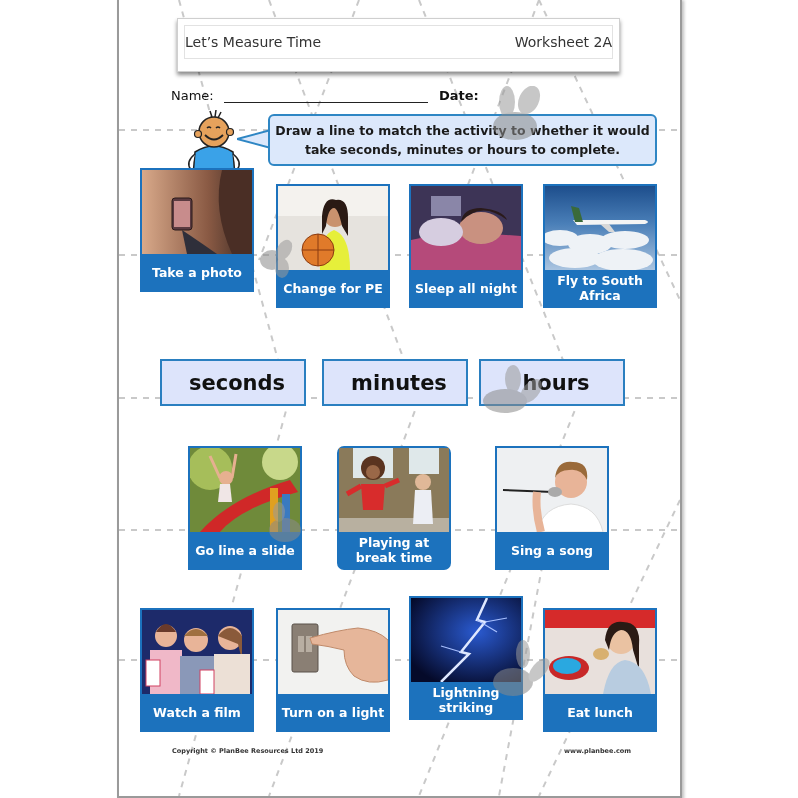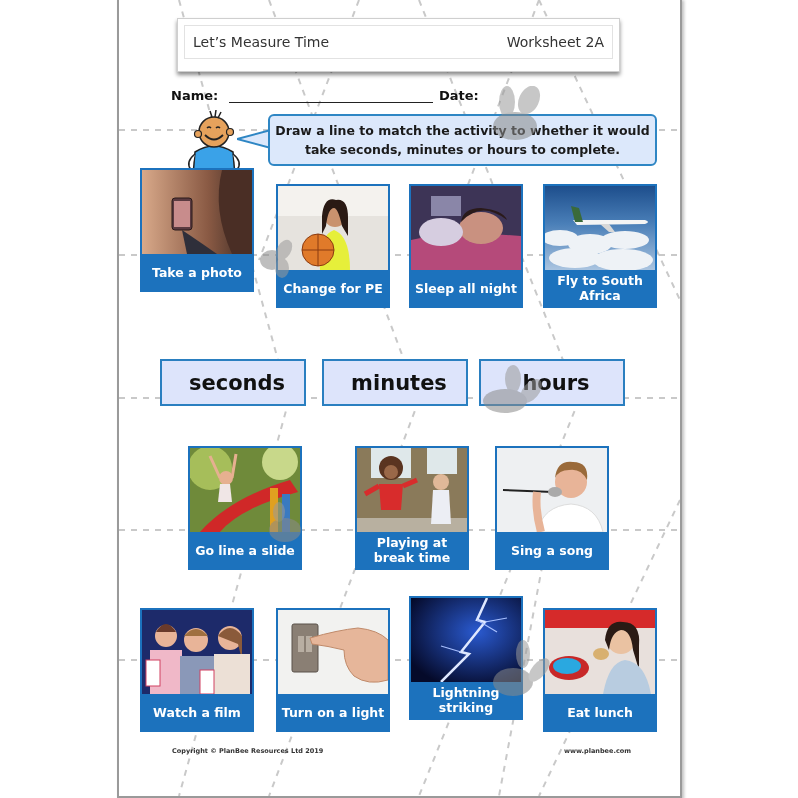--- a/index.html
+++ b/index.html
@@ -10,24 +10,24 @@
   }
   
   .wm { position:absolute; left:0; top:0; width:100%; height:100%; pointer-events:none; }
   .title-box {
     position:absolute; left:58px; top:18px; width:441px; height:52px;
     background:#fff; border:1px solid #cfcfcf;
     box-shadow:0 3px 4px rgba(0,0,0,0.45);
   }
   .title-inner {
     position:absolute; left:6px; top:6px; right:6px; bottom:12px; border:1px solid #e2e2e2;
-    display:flex; justify-content:space-between; align-items:center; padding:0 8px;
+    display:flex; justify-content:space-between; align-items:center; padding:0 0;
     font-size:14px; color:#333;
   }
-  .name-row { position:absolute; left:52px; top:88px; font-size:13px; font-weight:bold; color:#111; }
+  .name-row { position:absolute; left:52px; top:88px; font-size:13px; font-weight:normal; color:#111; }
   .name-row .line { display:inline-block; border-bottom:1px solid #222; vertical-align:bottom; height:12px; }
   .date-row { position:absolute; left:320px; top:88px; font-size:13px; font-weight:bold; color:#111; }
   .char { position:absolute; left:60px; top:110px; width:70px; height:76px; }
   .bubble {
     position:absolute; left:149px; top:114px; width:389px; height:52px;
     background:#dce8fb; border:2px solid #2e86c4; border-radius:6px;
     font-size:12.5px; font-weight:bold; color:#1a1a1a; text-align:center; line-height:19px;
     display:flex; align-items:center; justify-content:center; padding:0 4px; box-sizing:border-box;
   }
   .bubble-tail { position:absolute; left:118px; top:128px; width:34px; height:22px; }
@@ -203,21 +203,21 @@
           <path d="M10 84 Q40 50 100 32 L108 44 Q50 60 30 84 Z" fill="#d02828"></path>
           <rect x="80" y="40" width="8" height="44" fill="#e0a020"></rect>
           <rect x="92" y="46" width="8" height="38" fill="#3a7ac0"></rect>
           <circle cx="36" cy="30" r="7" fill="#e6b090"></circle>
           <path d="M30 36 L40 36 L42 54 L28 54 Z" fill="#f0e6e6"></path>
           <path d="M30 30 L20 8 M42 30 L46 6" stroke="#e6b090" stroke-width="3"></path>
         </svg>
     </div>
     <div class="lbl">Go line a slide</div>
   </div>
-  <div class="card" style="left:236px;top:446px;">
+  <div class="card" style="left:218px;top:446px;border-radius:7px;">
     <div class="img">
       <svg width="110" height="84" viewBox="0 0 110 84">
           <rect width="110" height="84" fill="#8a7a5a"></rect>
           <rect x="14" y="0" width="40" height="30" fill="#dfe8ea"></rect>
           <rect x="70" y="0" width="30" height="26" fill="#dfe8ea"></rect>
           <rect x="0" y="70" width="110" height="14" fill="#b8b0a0"></rect>
           <circle cx="34" cy="20" r="12" fill="#5a3420"></circle>
           <circle cx="34" cy="24" r="7" fill="#9a6848"></circle>
           <path d="M22 36 L46 36 L44 62 L24 62 Z" fill="#d82c2c"></path>
           <path d="M22 38 L8 46 M46 38 L60 32" stroke="#d82c2c" stroke-width="5"></path>

